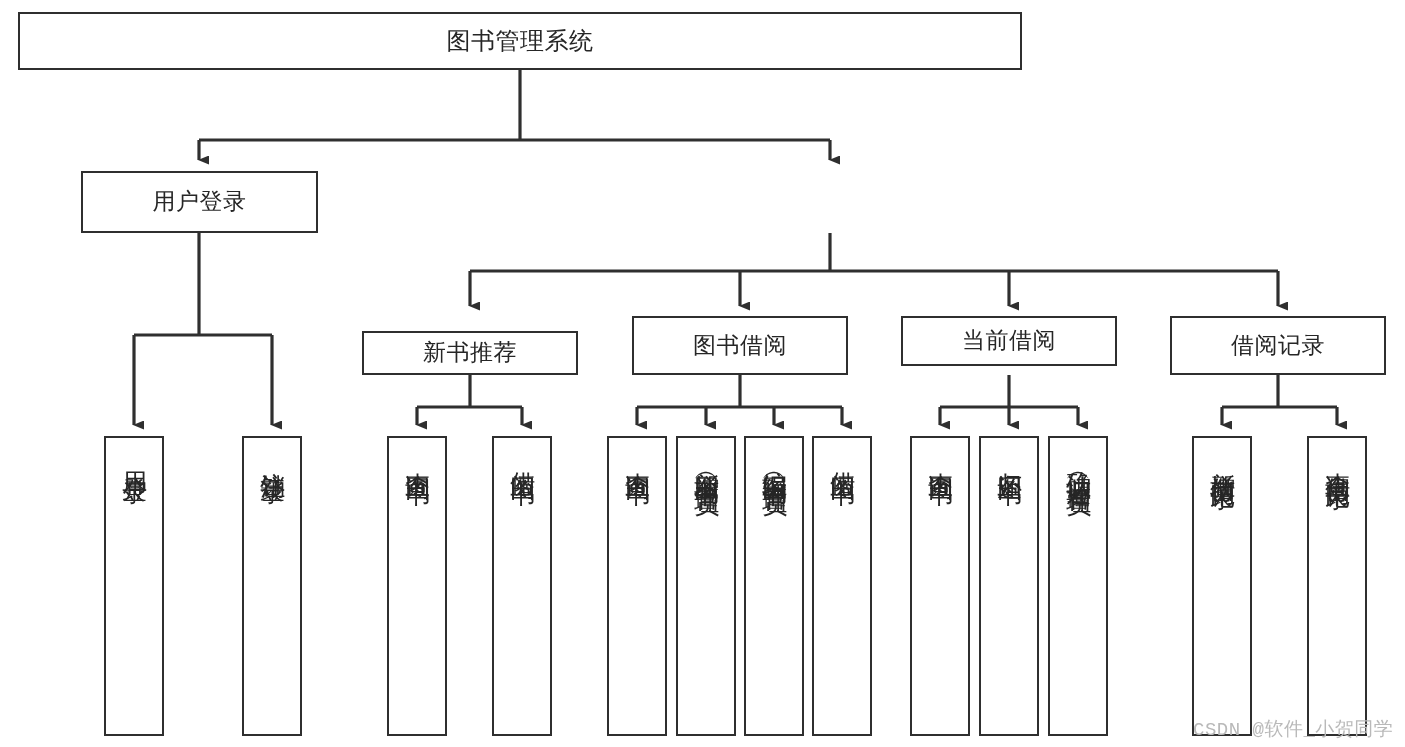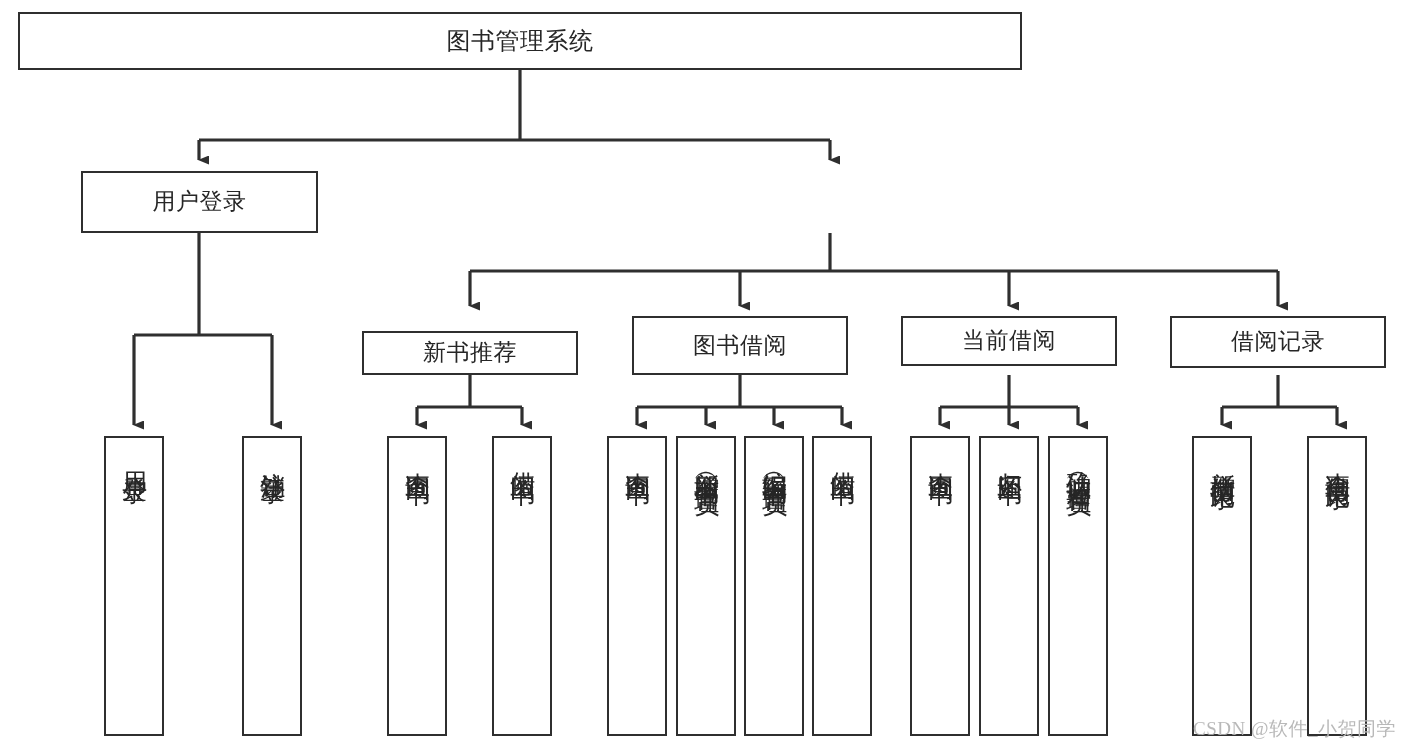--- a/index.html
+++ b/index.html
@@ -55,21 +55,21 @@
     line-height:1.06;
     letter-spacing:3px;
     white-space:nowrap;
   }
   .watermark{
     position:absolute;
     font-size:19px;
     color:#b9b9b9;
     white-space:nowrap;
     letter-spacing:0.5px;
-    font-family:Liberation Serif, serif;
+    font-family:Liberation Mono, monospace;
   }
 </style>
 </head>
 <body>
 
 <div id="stage">
 
   <svg class="edges" viewBox="0 0 1405 747" xmlns="http://www.w3.org/2000/svg">
     <defs>
       <marker id="arrow" markerWidth="9" markerHeight="11" refX="4.5" refY="10" orient="auto" markerUnits="userSpaceOnUse">
@@ -130,21 +130,21 @@
 
   <div class="node h" style="left:362px;top:331px;width:216px;height:44px;">
     <span class="lbl">新书推荐</span>
   </div>
   <div class="node h" style="left:632px;top:316px;width:216px;height:59px;">
     <span class="lbl">图书借阅</span>
   </div>
   <div class="node h" style="left:901px;top:316px;width:216px;height:50px;">
     <span class="lbl">当前借阅</span>
   </div>
-  <div class="node h" style="left:1170px;top:316px;width:216px;height:52px;">
+  <div class="node h" style="left:1170px;top:316px;width:216px;height:59px;">
     <span class="lbl">借阅记录</span>
   </div>
 
   <div class="node v" style="left:104px;top:436px;width:60px;height:300px;">
     <span class="lbl">用户登录</span>
   </div>
   <div class="node v" style="left:242px;top:436px;width:60px;height:300px;">
     <span class="lbl">注销登录</span>
   </div>
 

